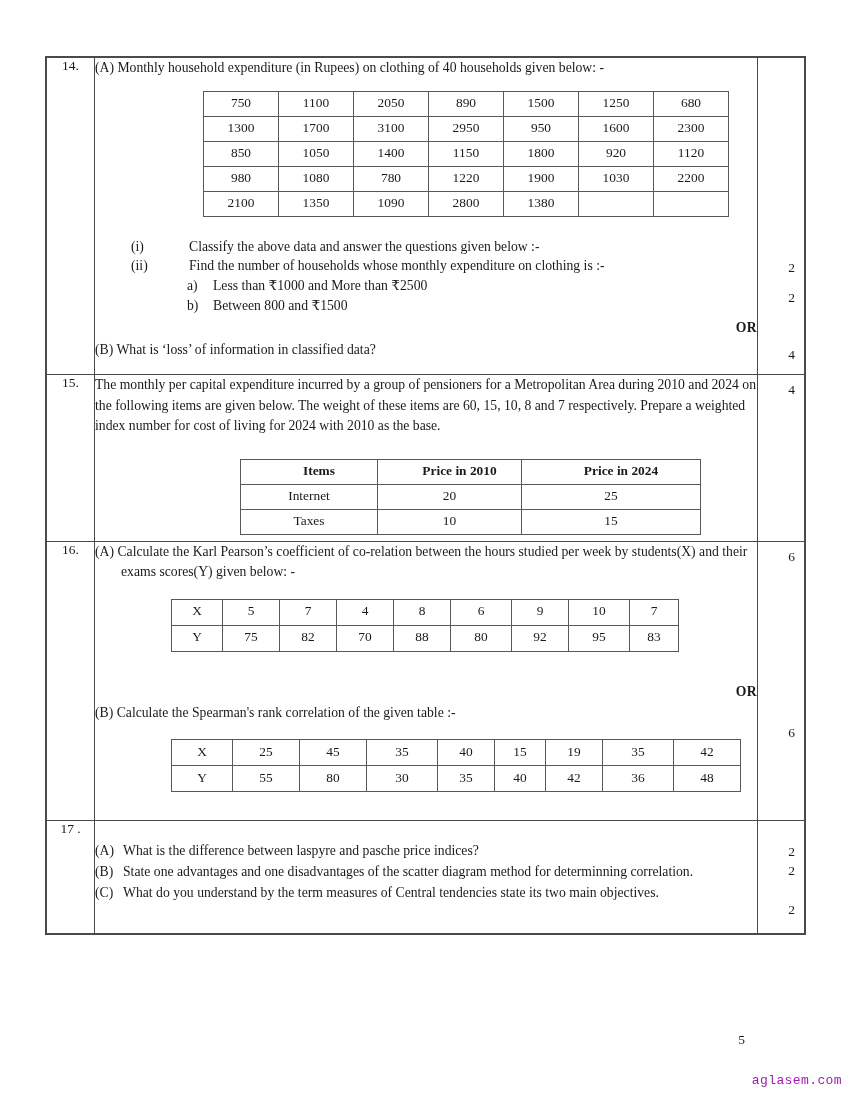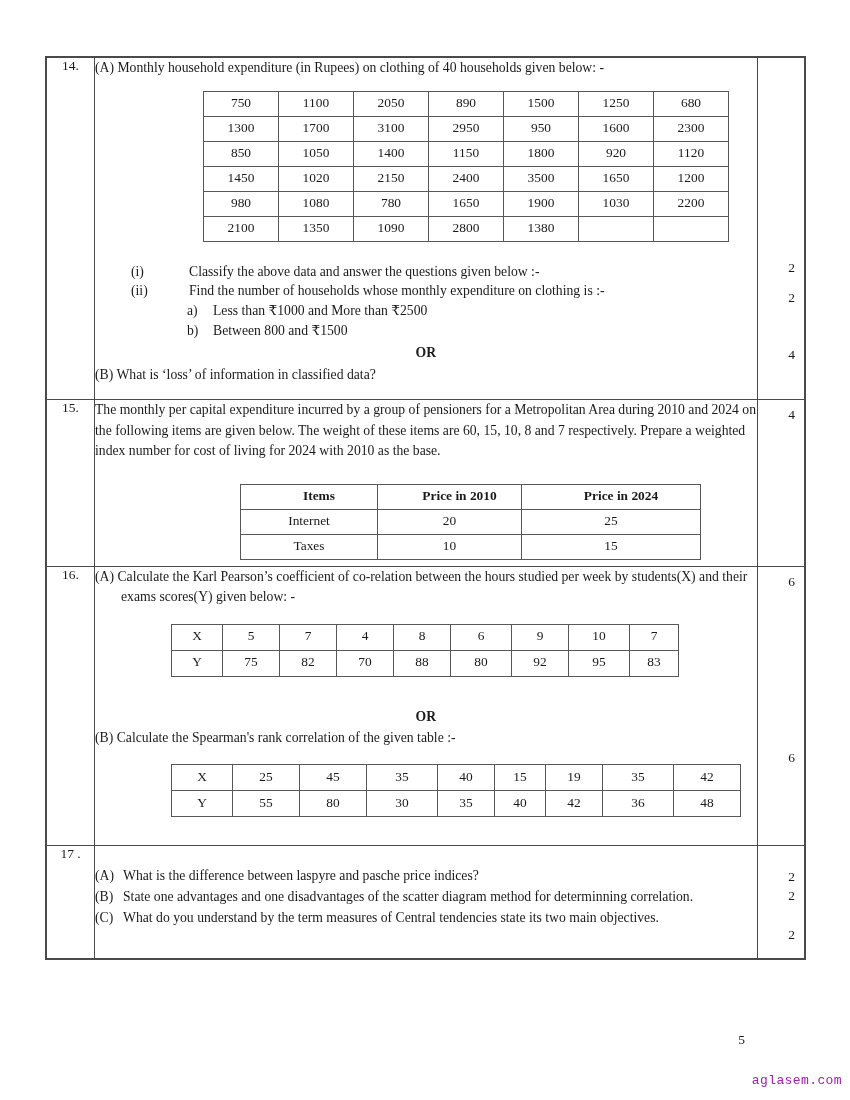--- a/index.html
+++ b/index.html
@@ -64,21 +64,21 @@
     line-height: 1;
   }
 
   
   .para { margin: 0; }
   .hang {
     padding-left: 26px;
     text-indent: -26px;
   }
   .or-line {
-    text-align: center;
+    text-align: right;
     font-weight: bold;
     margin: 2px 0 1px 0;
     font-size: 13.7px;
     letter-spacing: .3px;
   }
   .spacer14 { height: 14px; }
   .spacer20 { height: 20px; }
   .spacer28 { height: 28px; }
 
   
@@ -252,33 +252,24 @@
               <tr>
                 <td>850</td>
                 <td>1050</td>
                 <td>1400</td>
                 <td>1150</td>
                 <td>1800</td>
                 <td>920</td>
                 <td>1120</td>
               </tr>
               <tr>
-                <td>1450</td>
-                <td>1020</td>
-                <td>2150</td>
-                <td>2400</td>
-                <td>3500</td>
-                <td>1650</td>
-                <td>1200</td>
-              </tr>
-              <tr>
                 <td>980</td>
                 <td>1080</td>
                 <td>780</td>
-                <td>1650</td>
+                <td>1220</td>
                 <td>1900</td>
                 <td>1030</td>
                 <td>2200</td>
               </tr>
               <tr>
                 <td>2100</td>
                 <td>1350</td>
                 <td>1090</td>
                 <td>2800</td>
                 <td>1380</td>

